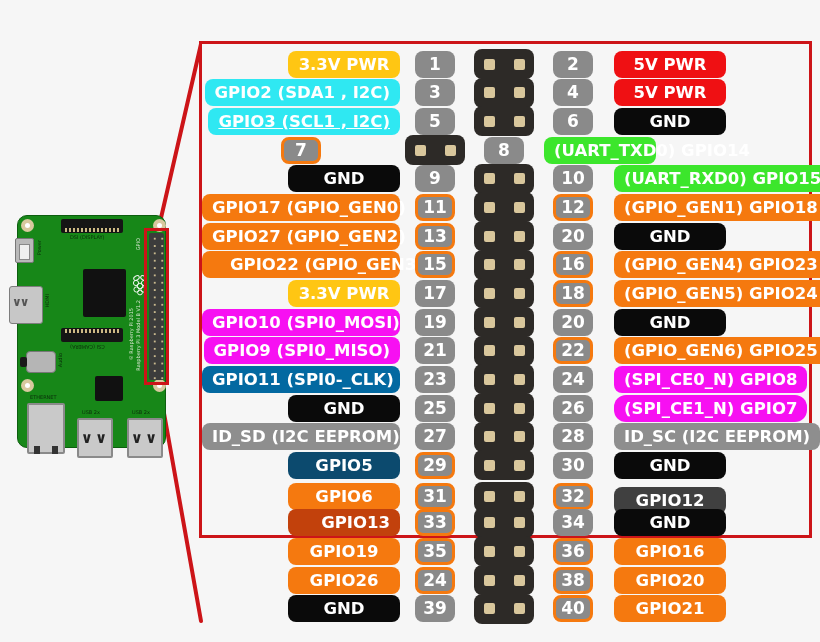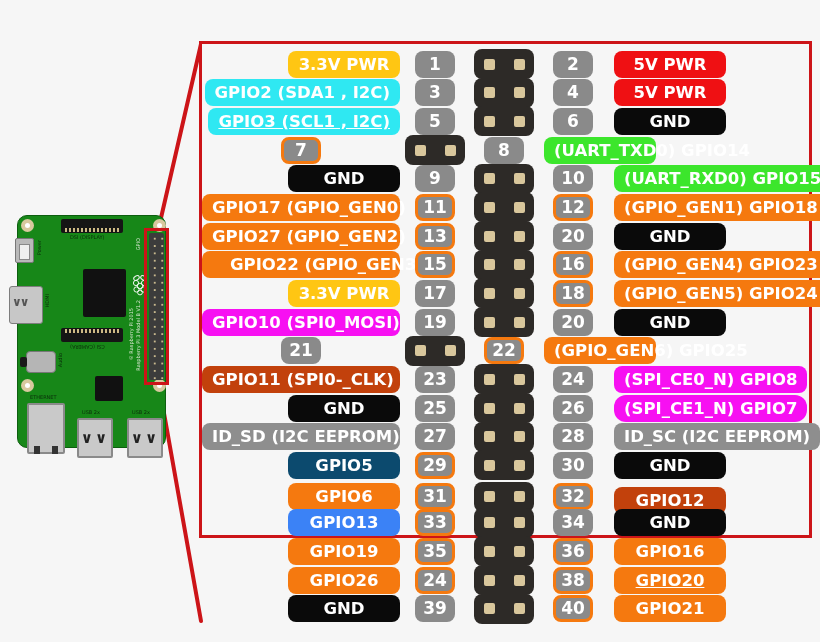--- a/index.html
+++ b/index.html
@@ -331,40 +331,43 @@
           </div>
       <div class="cell">
             <span class="badge">20</span>
           </div>
       <div class="cell lbl-r">
             <span class="pill" style="background: rgb(10, 10, 10);">GND</span>
           </div>
     </div>
 
     <div class="pin-row">
+      <div class="cell lbl-l">
+            <span class="pill" style="background: rgb(247, 16, 242);">GPIO9 (SPI0_MISO)</span>
+          </div>
       <div class="cell">
             <span class="badge">21</span>
           </div>
       <div class="cell">
             <span class="hdr">
               <i></i>
               <i></i>
             </span>
           </div>
       <div class="cell">
             <span class="badge hl">22</span>
           </div>
       <div class="cell lbl-r">
             <span class="pill" style="background: rgb(245, 121, 15);">(GPIO_GEN6) GPIO25</span>
           </div>
     </div>
 
     <div class="pin-row">
       <div class="cell lbl-l">
-            <span class="pill" style="background: #c2410c;">GPIO11 (SPI0-_CLK)</span>
+            <span class="pill" style="background: #0369a1;">GPIO11 (SPI0-_CLK)</span>
           </div>
       <div class="cell">
             <span class="badge">23</span>
           </div>
       <div class="cell">
             <span class="hdr">
               <i></i>
               <i></i>
             </span>
           </div>
@@ -449,27 +452,27 @@
       <div class="cell">
             <span class="hdr">
               <i></i>
               <i></i>
             </span>
           </div>
       <div class="cell">
             <span class="badge hl">32</span>
           </div>
       <div class="cell lbl-r">
-            <span class="pill" style="background: #c2410c; margin-top: 8px;">GPIO12</span>
-          </div>
-    </div>
-
-    <div class="pin-row">
-      <div class="cell lbl-l">
-            <span class="pill" style="background: #3b82f6;">GPIO13</span>
+            <span class="pill" style="background: #404040; margin-top: 8px;">GPIO12</span>
+          </div>
+    </div>
+
+    <div class="pin-row">
+      <div class="cell lbl-l">
+            <span class="pill" style="background: #c2410c; text-align: right;">GPIO13</span>
           </div>
       <div class="cell">
             <span class="badge hl">33</span>
           </div>
       <div class="cell">
             <span class="hdr">
               <i></i>
               <i></i>
             </span>
           </div>
@@ -512,21 +515,21 @@
       <div class="cell">
             <span class="hdr">
               <i></i>
               <i></i>
             </span>
           </div>
       <div class="cell">
             <span class="badge hl">38</span>
           </div>
       <div class="cell lbl-r">
-            <span class="pill" style="background: rgb(245, 121, 15); text-decoration: underline;">GPIO20</span>
+            <span class="pill" style="background: rgb(245, 121, 15);">GPIO20</span>
           </div>
     </div>
 
     <div class="pin-row">
       <div class="cell lbl-l">
             <span class="pill" style="background: rgb(10, 10, 10);">GND</span>
           </div>
       <div class="cell">
             <span class="badge">39</span>
           </div>

